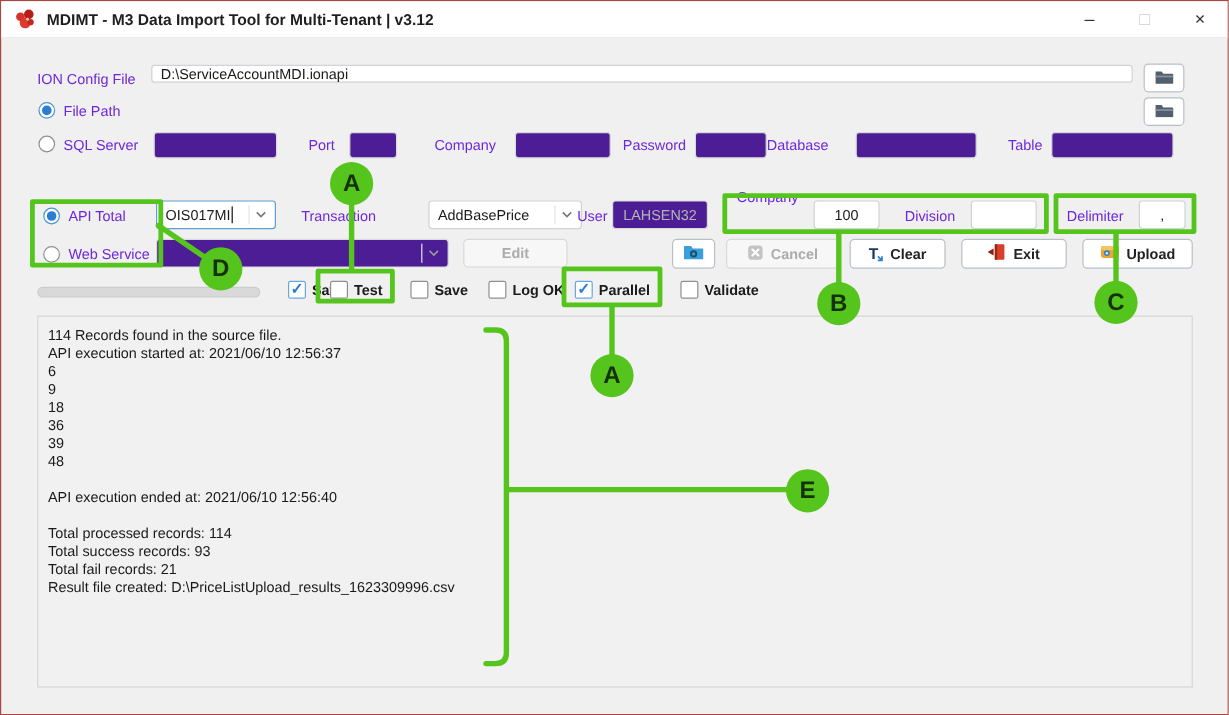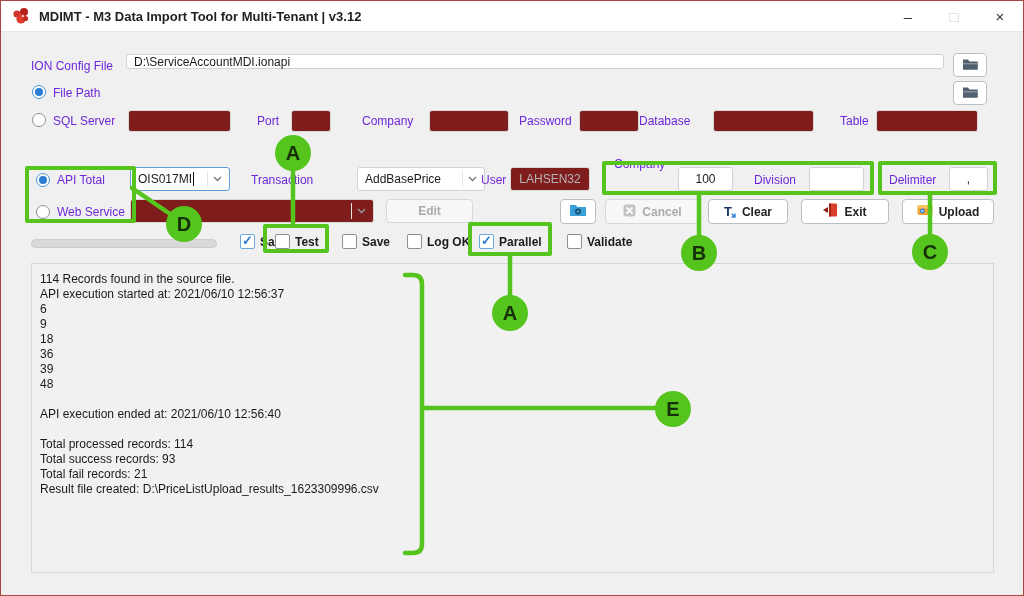--- a/index.html
+++ b/index.html
@@ -5,21 +5,21 @@
   html,body{margin:0;padding:0;background:#d8d8d8;font-family:"Liberation Sans",sans-serif;}
   .window{position:relative;width:1024px;height:596px;background:#f0f0f0;border:1px solid #a94743;box-sizing:border-box;overflow:hidden;}
   .titlebar{position:absolute;left:0;top:0;width:100%;height:30px;background:#ffffff;border-bottom:1px solid #e7e7e7;display:flex;align-items:center;}
   .title-text{font-size:13px;font-weight:700;color:#1f1f1f;margin-left:8px;white-space:nowrap;}
   .app-icon{margin-left:10px;display:flex;align-items:center;}
   .win-controls{position:absolute;right:0;top:0;height:30px;display:flex;}
   .win-btn{width:46px;height:30px;display:flex;align-items:center;justify-content:center;font-size:15px;color:#333;}
   .win-btn.dim{color:#cfcfcf;}
   .lbl{position:absolute;font-weight:400;font-size:12px;color:#6d28d9;white-space:nowrap;}
   .tb{position:absolute;background:#fff;border:1px solid #cfd2d6;border-radius:3px;font-size:12px;color:#1a1a1a;padding:0 7px;display:flex;align-items:center;box-sizing:border-box;}
-  .tb.gray{background:#7f1d1d;border-color:#d9d9d9;}
+  .tb.gray{background:#4c1d95;border-color:#d9d9d9;}
   .tb.center{justify-content:center;padding:0;}
   .tb.focus{border-color:#5e9ed6;}
   .tb .val{white-space:nowrap;overflow:hidden;}
   .tb .muted{color:#b4b4b4;}
   .chev{margin-left:auto;display:flex;align-items:center;padding-left:5px;border-left:1px solid #e4e4e4;height:70%;}
   .cursor{display:inline-block;width:1px;height:14px;background:#111;margin-left:1px;}
   .btn{position:absolute;background:#fff;border:1px solid #b9bfc7;border-radius:4px;display:flex;align-items:center;justify-content:center;gap:6px;font-size:12px;font-weight:700;color:#222;box-sizing:border-box;}
   .btn.disabled{color:#ababab;border-color:#d6d8db;background:#f7f7f7;}
   .radio{position:absolute;width:14px;height:14px;border-radius:50%;background:#fff;border:1px solid #8f8f8f;box-sizing:border-box;}
   .radio.on{border-color:#4795d1;}

